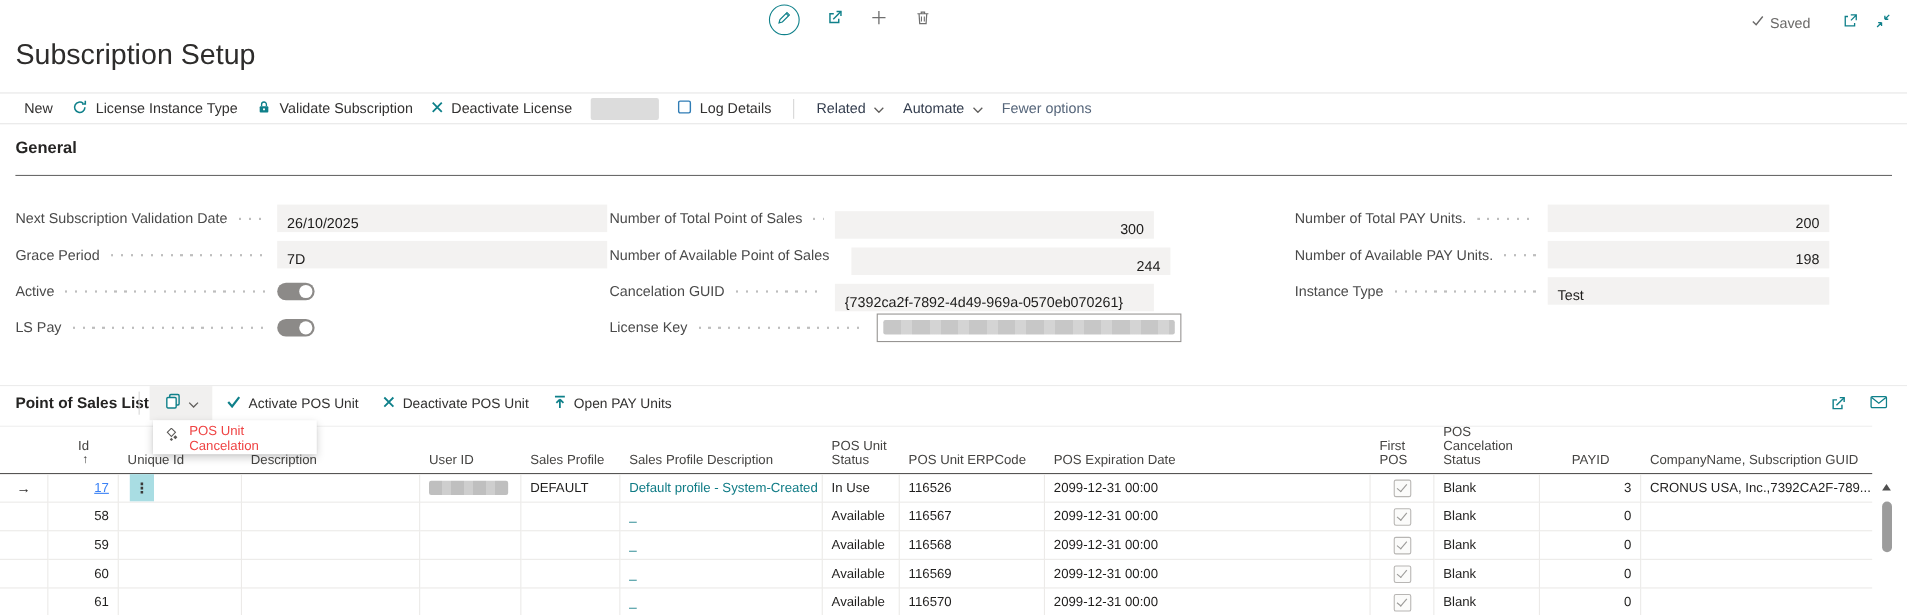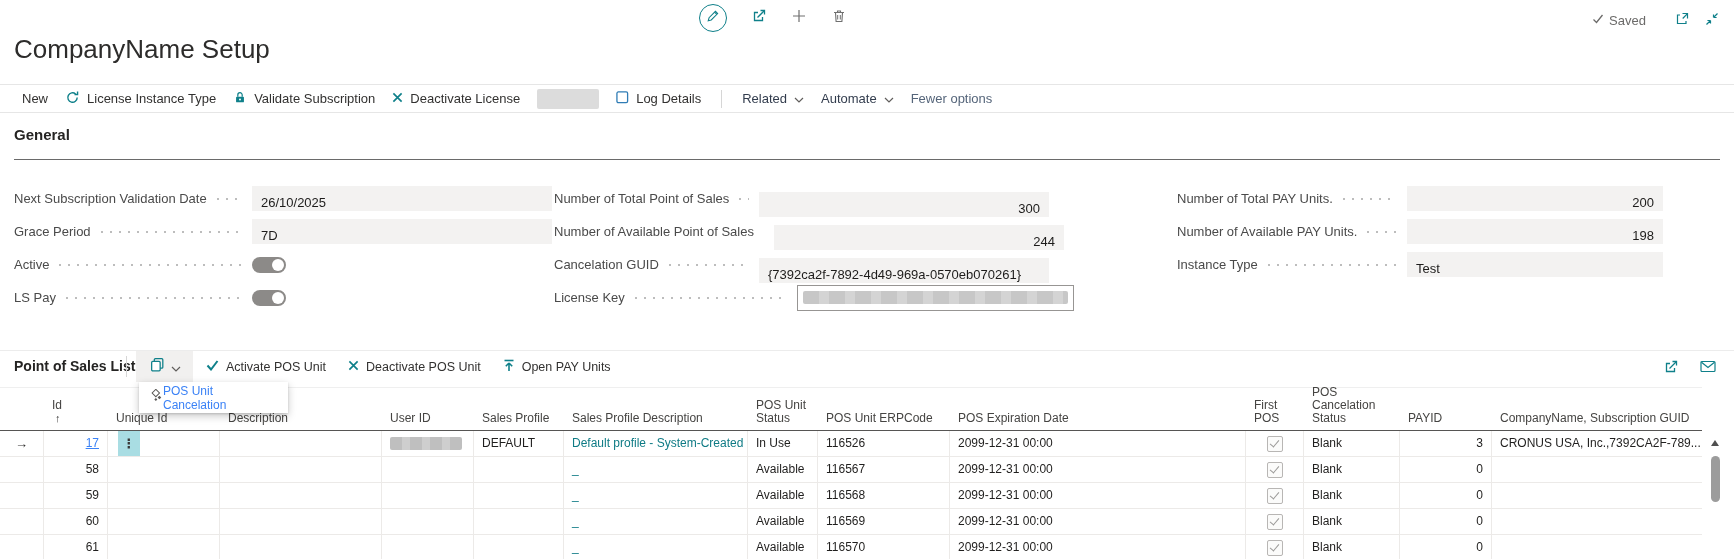--- a/index.html
+++ b/index.html
@@ -64,27 +64,27 @@
     display:flex;align-items:center;justify-content:center;gap:5px;}
   .pos-actions{position:absolute;left:206px;top:0;height:31px;display:flex;align-items:center;gap:22px;
     font-size:12.5px;color:#323130;}
   .tb-right{position:absolute;top:8px;}
   .tb-right.r1{left:1663px;}
   .tb-right.r2{left:1700px;}
 
   
   .dropdown-menu{position:absolute;left:139px;top:382px;width:149px;background:#fff;z-index:20;
     box-shadow:0 3px 8px rgba(0,0,0,.22),0 1px 2px rgba(0,0,0,.14);}
-  .menu-item{display:flex;align-items:center;height:31px;padding:0 10px;font-size:12px;color:#3b82f6;}
+  .menu-item{display:flex;align-items:center;gap:9px;height:31px;padding:0 10px;font-size:12px;color:#ef4444;}
 
   
   .thead{position:absolute;left:0;top:387px;width:1702px;height:44px;display:flex;align-items:flex-end;
     border-top:1px solid #efefef;border-bottom:1px solid #565554;box-sizing:border-box;
     font-size:12px;color:#454442;}
-  .th{padding:2px 8px 5px 8px;box-sizing:border-box;display:flex;align-items:flex-start;line-height:13px;}
+  .th{padding:2px 8px 5px 8px;box-sizing:border-box;display:flex;align-items:center;line-height:13px;}
   .th.ar{justify-content:flex-end;text-align:right;flex-direction:column;}
   .sort{font-size:11px;margin-left:3px;color:#3b3a39;}
   .tbody{position:absolute;left:0;top:431px;width:1702px;}
   .tr{display:flex;}
   .td{height:26px;line-height:25px;border-right:1px solid #eceae8;border-bottom:1px solid #eceae8;
     padding:0 8px;box-sizing:border-box;font-size:12px;color:#201f1e;white-space:nowrap;overflow:hidden;}
   .td:last-child{border-right:none;}
   .col-selector{flex:0 0 44px;}
   .col-id{flex:0 0 64px;}
   .col-unique_id{flex:0 0 112px;}
@@ -179,21 +179,21 @@
     <button class="collapse">
       <span>
         <svg width="16" height="16" viewBox="0 0 16 16">
             <path d="M13.5 2.5L9.5 6.5M9.5 6.5V3.4M9.5 6.5h3.1" fill="none" stroke="#0f808a" stroke-width="1.2"></path>
             <path d="M2.5 13.5l4-4M6.5 9.5v3.1M6.5 9.5H3.4" fill="none" stroke="#0f808a" stroke-width="1.2"></path>
           </svg>
       </span>
     </button>
   </div>
 
-  <div class="page-title">CompanyName Setup</div>
+  <div class="page-title">Subscription Setup</div>
 
   <div class="action-bar">
     <button class="abtn">
       <span>New</span>
     </button>
     <button class="abtn">
       <span>
         <svg width="15" height="15" viewBox="0 0 16 16">
             <path d="M13 8a5 5 0 1 1-1.7-3.75" fill="none" stroke="#0f808a" stroke-width="1.5"></path>
             <path d="M13.4 1.6v3.2h-3.2" fill="none" stroke="#0f808a" stroke-width="1.5"></path>

